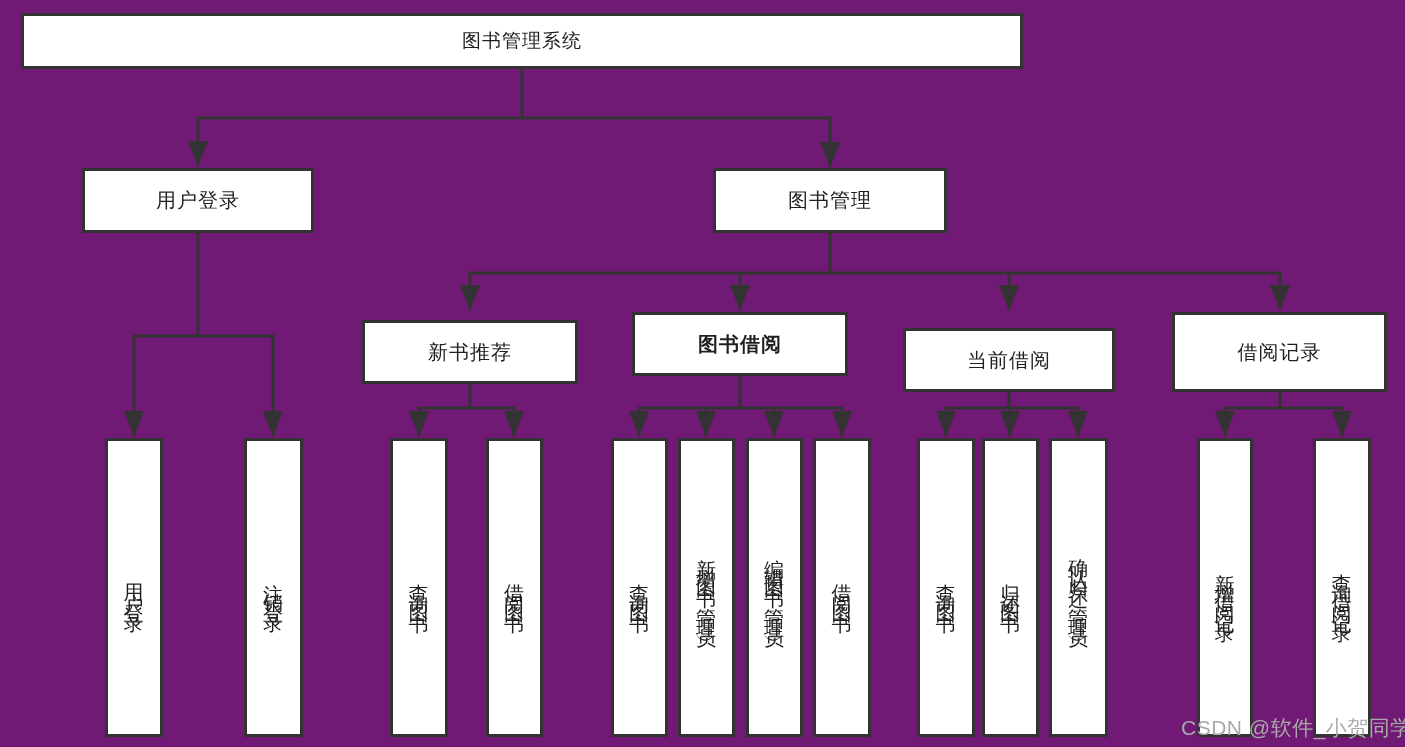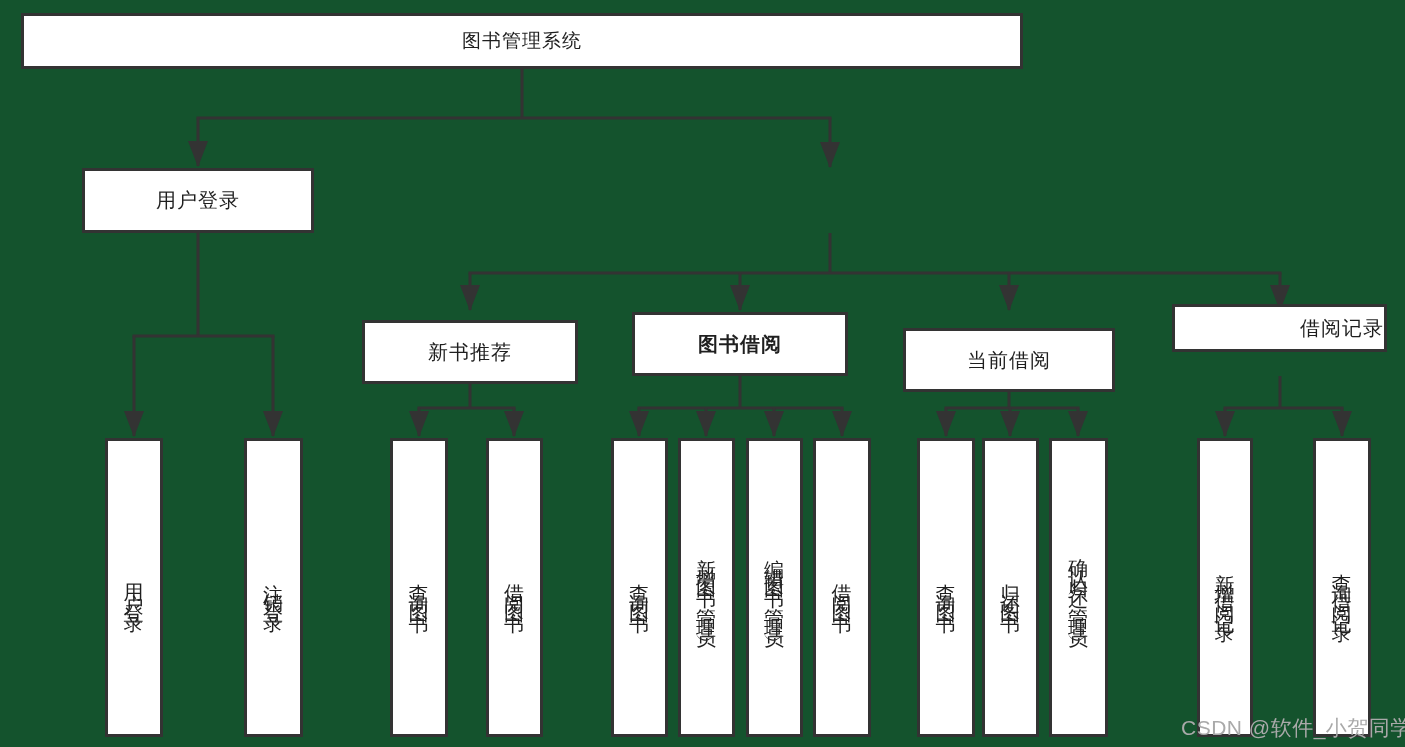--- a/index.html
+++ b/index.html
@@ -1,20 +1,20 @@
 <!DOCTYPE html>
 <html><head>
 <meta charset="utf-8">
 <style>
   html, body { margin: 0; padding: 0; background: #ffffff; }
   .stage {
     position: relative;
     width: 1405px;
     height: 747px;
-    background: #14532d;
+    background: #701a75;
     font-family: "Liberation Sans", sans-serif;
     overflow: hidden;
   }
   .wires { position: absolute; left: 0; top: 0; width: 1405px; height: 747px; }
   .node {
     position: absolute;
     box-sizing: border-box;
     border: 3px solid #333333;
     background: #ffffff;
     display: flex;
@@ -116,31 +116,34 @@
     </g>
   </svg>
 
   <div class="node root" style="left:21px; top:13px; width:1002px; height:56px;">
     <span>图书管理系统</span>
   </div>
 
   <div class="node" style="left:82px; top:168px; width:232px; height:65px;">
     <span>用户登录</span>
   </div>
+  <div class="node" style="left:713px; top:168px; width:234px; height:65px;">
+    <span>图书管理</span>
+  </div>
 
   <div class="node" style="left:362px; top:312px; width:216px; height:64px;margin-top:8px;">
     <span>新书推荐</span>
   </div>
   <div class="node" style="left:632px; top:312px; width:216px; height:64px;font-weight:bold;">
     <span>图书借阅</span>
   </div>
   <div class="node" style="left:903px; top:328px; width:212px; height:64px;">
     <span>当前借阅</span>
   </div>
-  <div class="node" style="left:1172px; top:304px; width:215px; height:48px;justify-content:flex-end;">
+  <div class="node" style="left:1172px; top:312px; width:215px; height:80px;">
     <span>借阅记录</span>
   </div>
 
   <div class="node v" style="left:105px; top:438px; width:58px; height:299px;">
     <span>用户登录</span>
   </div>
   <div class="node v" style="left:244px; top:438px; width:59px; height:299px;">
     <span>注销登录</span>
   </div>
 

